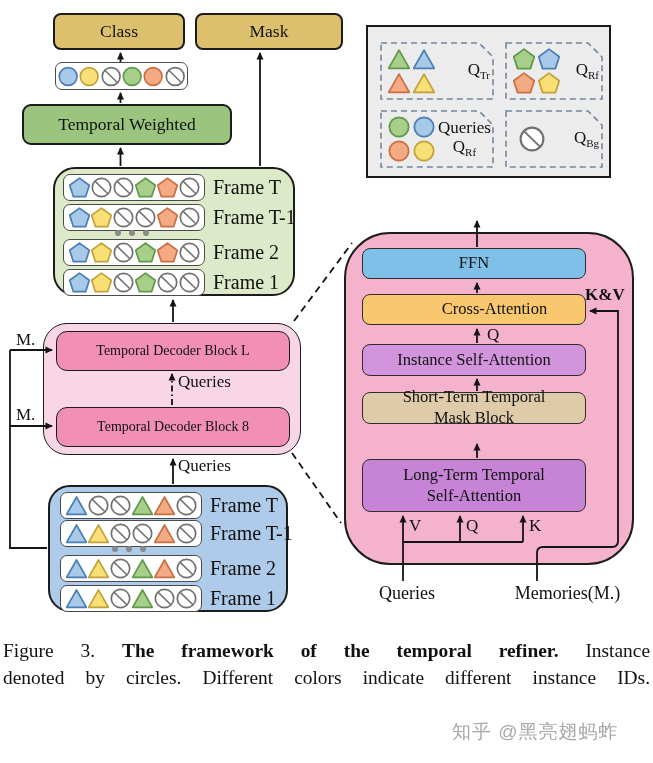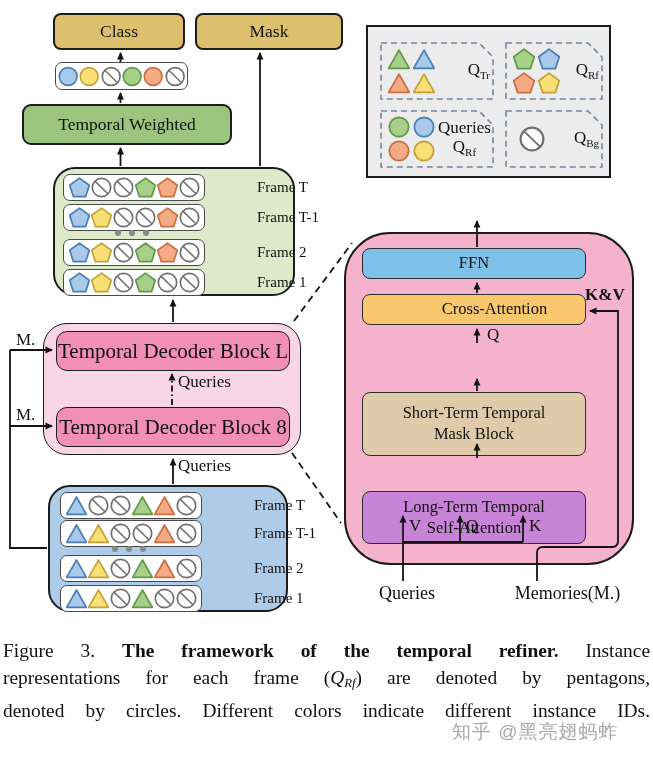--- a/index.html
+++ b/index.html
@@ -12,35 +12,35 @@
   
   .tanbox{background:var(--tan);border:2px solid var(--border);border-radius:8px;font-size:17.5px;}
   .greenbox{background:var(--greenBox);border:2px solid var(--border);border-radius:9px;font-size:17.5px;}
   .shape-row{background:#fff;border:1.5px solid #4a4a4a;border-radius:7px;
              display:flex;align-items:center;justify-content:center;gap:1px;padding:0 2px;}
 
   
   .green-panel{background:var(--greenPanel);border:2px solid var(--border);border-radius:22px;}
   .blue-panel{background:var(--bluePanel);border:2px solid var(--border);border-radius:22px;}
   .pink-panel{background:var(--pinkPanel);border:1.7px solid var(--border);border-radius:24px;}
-  .pink-block{background:var(--pinkBlock);border:1.8px solid var(--border);border-radius:11px;font-size:21px;}
+  .pink-block{background:var(--pinkBlock);border:1.8px solid var(--border);border-radius:11px;font-size:14px;}
   .frame-row{display:flex;align-items:center;gap:8px;}
   .frame-row .shape-row{width:136px;height:25px;flex:0 0 auto;}
-  .frame-label{font-size:15px;white-space:nowrap;margin-left:44px;}
+  .frame-label{font-size:20px;white-space:nowrap;}
   .dots{display:flex;gap:8px;align-items:center;}
   .dots i{width:6px;height:6px;border-radius:50%;background:#8a8a8a;display:block;}
 
   
   .right-box{background:var(--rightBox);border:2px solid var(--border);border-radius:46px;}
   .rblock{border:1.6px solid #2e2e2e;border-radius:8px;font-size:16.5px;line-height:1.25;}
   .b-ffn{background:var(--ffn);}
   .b-cross{background:var(--cross);}
   .b-inst{background:var(--instance);}
   .b-short{background:var(--shortTerm);}
-  .b-long{background:var(--longTerm);margin-top:32px;}
+  .b-long{background:var(--longTerm);}
   .small-lab{font-size:17px;white-space:nowrap;}
   .io-lab{font-size:18px;white-space:nowrap;}
 
   
   .legend{background:var(--legendBg);border:2.5px solid #1a1a1a;}
   .lcell{position:absolute;}
   .lcell svg.outline{position:absolute;left:0;top:0;}
   .lgrid{display:grid;grid-template-columns:22px 22px;gap:2px 3px;}
   .qlab{font-size:17px;white-space:nowrap;}
   .qlab sub{font-size:11px;}
@@ -419,21 +419,24 @@
       </div>
     </div>
 
     <div class="abs right-box" style="left:344px;top:232px;width:290px;height:333px;"></div>
     <div class="abs rblock b-ffn lbl" style="left:362px;top:248px;width:224px;height:31px;">
       <span>FFN</span>
       </div>
     <div class="abs rblock b-cross lbl" style="left:362px;top:294px;width:224px;height:31px;padding-left:41px;">
       <span>Cross-Attention</span>
       </div>
-    <div class="abs rblock b-short lbl" style="left:362px;top:392px;width:224px;height:64px;flex-direction:column;">
+    <div class="abs rblock b-inst lbl" style="left:362px;top:344px;width:224px;height:32px;">
+      <span>Instance Self-Attention</span>
+      </div>
+    <div class="abs rblock b-short lbl" style="left:362px;top:392px;width:224px;height:32px;flex-direction:column;">
       <span>Short-Term Temporal</span>
       <span>Mask Block</span>
       </div>
     <div class="abs rblock b-long lbl" style="left:362px;top:459px;width:224px;height:53px;flex-direction:column;">
       <span>Long-Term Temporal</span>
       <span>Self-Attention</span>
       </div>
 
     <div class="abs small-lab" style="left:585px;top:285px;font-weight:600;">K&amp;V</div>
     <div class="abs small-lab" style="left:487px;top:325px;">Q</div>
@@ -472,18 +475,17 @@
         <line x1="403" y1="581" x2="403" y2="542"></line>
         <path d="M537,581 L537,553 Q537,547 543,547 L612,547 Q618,547 618,541 L618,311 L590,311" marker-end="url(#ah)"></path>
         <line x1="294" y1="321" x2="352" y2="243" stroke-dasharray="7 5"></line>
         <line x1="292" y1="453" x2="341" y2="523" stroke-dasharray="7 5"></line>
       </g>
     </svg>
   </div>
 
   <div class="caption">
     <div class="cap-line"><span class="seg-n">Figure 3.  </span><span class="seg-b">The framework of the temporal refiner.</span><span class="seg-n">  Instance</span></div>
-    <div class="cap-line"><span class="seg-n">representations for each frame (</span><span class="seg-i">Q</span><span class="seg-sub">Rf</span><span class="seg-n">) are denoted by pentagons,</span></div>
     <div class="cap-line"><span class="seg-n">denoted by circles. Different colors indicate different instance IDs.</span></div>
   </div>
 
   <div class="watermark">知乎 @黑亮翅蚂蚱</div>
 </div>
 
 </body></html>

